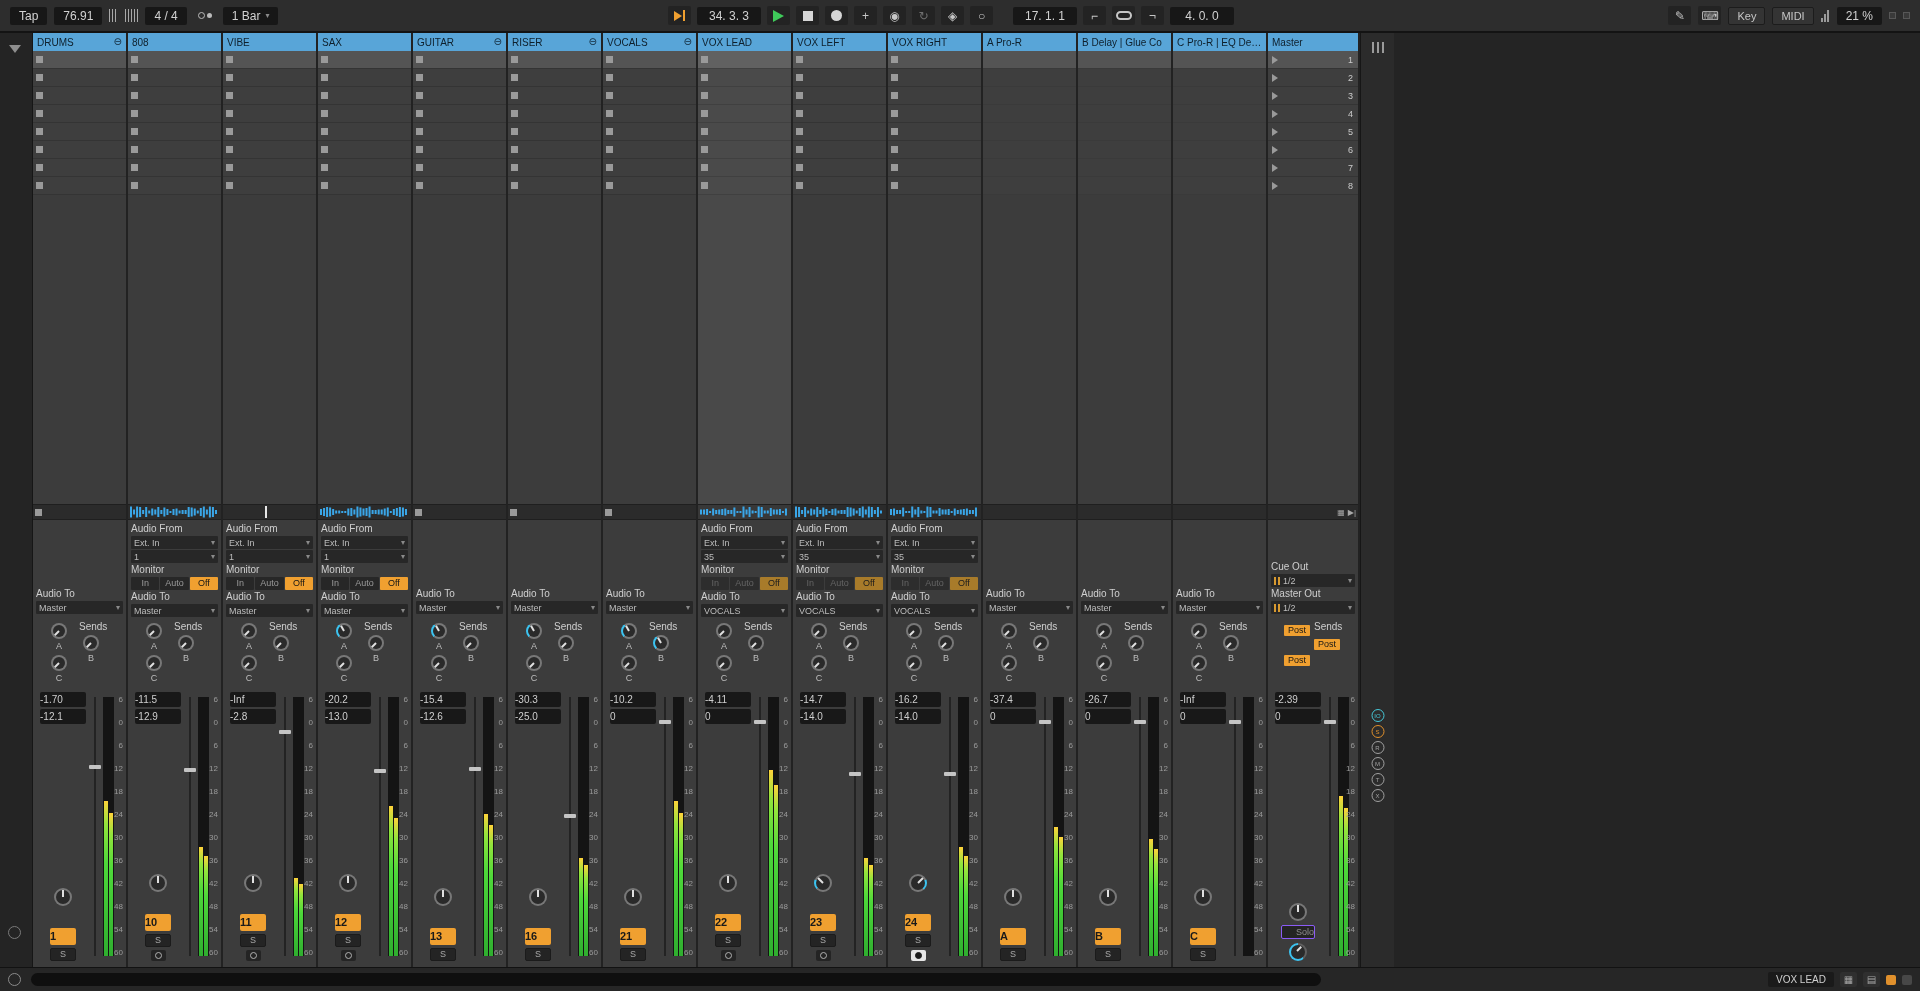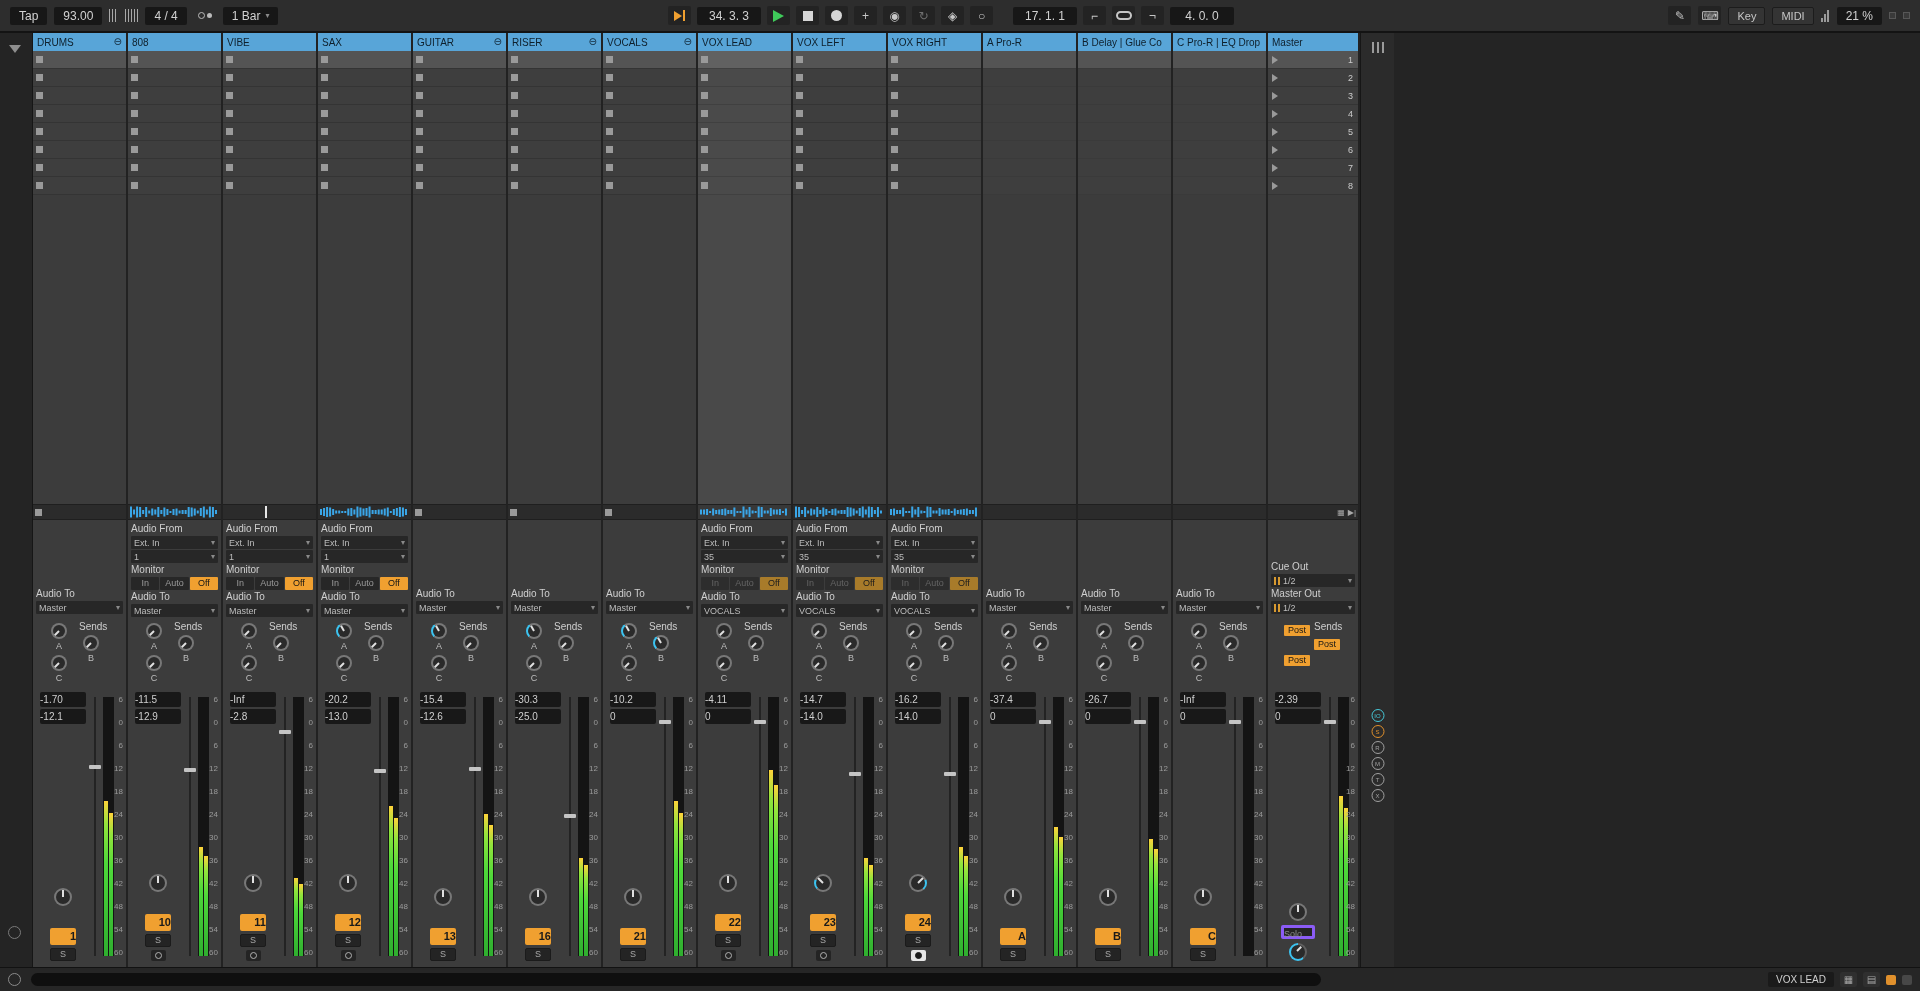--- a/index.html
+++ b/index.html
@@ -113,23 +113,23 @@
 .post{position:absolute;background:#f0a030;color:#161616;font-size:9px;line-height:11px;padding:0 4px;border-radius:1px}
 .post-a{left:16px;top:7px}
 .post-b{left:46px;top:21px}
 .post-c{left:16px;top:37px}
 
 
 .t-mixer{height:278px;display:flex;padding:3px 1px 6px 4px;flex:none}
 .mx-left{width:52px;display:flex;flex-direction:column;align-items:center;flex:none}
 .val-box{width:46px;height:15px;background:#181818;border-radius:2px;color:#cfcfcf;font-size:10px;text-align:left;line-height:15px;margin-bottom:2px;flex:none}
 .mx-gap{flex:1}
-.num-btn{width:26px;height:17px;background:#f0a030;border-radius:2px;color:#1a1a1a;font-size:11px;font-weight:700;text-align:right;line-height:17px;margin-top:22px;flex:none}
+.num-btn{width:26px;height:17px;background:#f0a030;border-radius:2px;color:#1a1a1a;font-size:11px;font-weight:700;text-align:left;line-height:17px;margin-top:22px;flex:none}
 .solo-btn{width:26px;height:13px;background:#242424;border:1px solid #1b1b1b;border-radius:2px;color:#a8a8a8;font-size:9px;text-align:center;line-height:11px;margin-top:3px;flex:none}
-.solo-wide{width:34px;height:14px;background:#242424;border:3px solid #8b5cf6;border-radius:2px;color:#8f8f8f;font-size:9px;text-align:left;line-height:12px;margin-top:4px;flex:none}
+.solo-wide{width:34px;height:14px;background:#242424;border:1px solid #8b5cf6;border-radius:2px;color:#8f8f8f;font-size:9px;text-align:right;line-height:12px;margin-top:4px;flex:none}
 .arm-btn{width:15px;height:11px;background:#242424;border-radius:2px;margin-top:3px;display:flex;align-items:center;justify-content:center;flex:none}
 .arm-dot{width:7px;height:7px;border:1px solid #b0b0b0;border-radius:50%}
 .arm-btn.on{background:#e6e6e6}
 .arm-btn.on .arm-dot{border-color:#1c1c1c;background:#1c1c1c}
 .mx-right{flex:1;position:relative}
 .fader-lane{position:absolute;left:5px;top:2%;bottom:2%;width:2px;background:#232323}
 .fader-handle{position:absolute;left:0;width:12px;height:4px;background:#c4c4c4;border-radius:1px}
 .meter-wrap{position:absolute;left:14px;width:11px;top:2%;bottom:2%;background:#141414;display:flex;align-items:flex-end;gap:1px;padding:0 1px}
 .meter-bar{flex:1;background:linear-gradient(to top,#2fae2f 0%,#4ed83a 60%,#93e43c 85%,#ffd23a 100%)}
 .db-scale{position:absolute;right:2px;top:1.5%;bottom:1.5%;display:flex;flex-direction:column;justify-content:space-between;text-align:right}
@@ -146,21 +146,21 @@
 .sb-led.sb-led2{background:#474747}
 </style>
 </head>
 <body>
 
 <div class="app">
 
   <div class="transport">
     <div class="tp-group">
       <div class="t-field">Tap</div>
-      <div class="t-field">93.00</div>
+      <div class="t-field">76.91</div>
       <span class="stripes"></span>
       <span class="stripes s2"></span>
       <div class="t-field">4 / 4</div>
       <span class="metro">
           <i class="m1"></i>
           <i class="m2"></i>
         </span>
       <div class="t-field qsel">
           <span>1 Bar</span>
           <span class="arr">▾</span>
@@ -1401,21 +1401,21 @@
                 <span class="db">42</span>
                 <span class="db">48</span>
                 <span class="db">54</span>
                 <span class="db">60</span>
               </div>
             </div>
           </div>
         </div>
         <div class="track kind-return">
           <div class="t-header">
-            <span class="t-name">C Pro-R | EQ Drop</span>
+            <span class="t-name">C Pro-R | EQ Delay</span>
           </div>
           <div class="t-grid">
             <div class="clip-slot empty sel"></div>
             <div class="clip-slot empty"></div>
             <div class="clip-slot empty"></div>
             <div class="clip-slot empty"></div>
             <div class="clip-slot empty"></div>
             <div class="clip-slot empty"></div>
             <div class="clip-slot empty"></div>
             <div class="clip-slot empty"></div>

